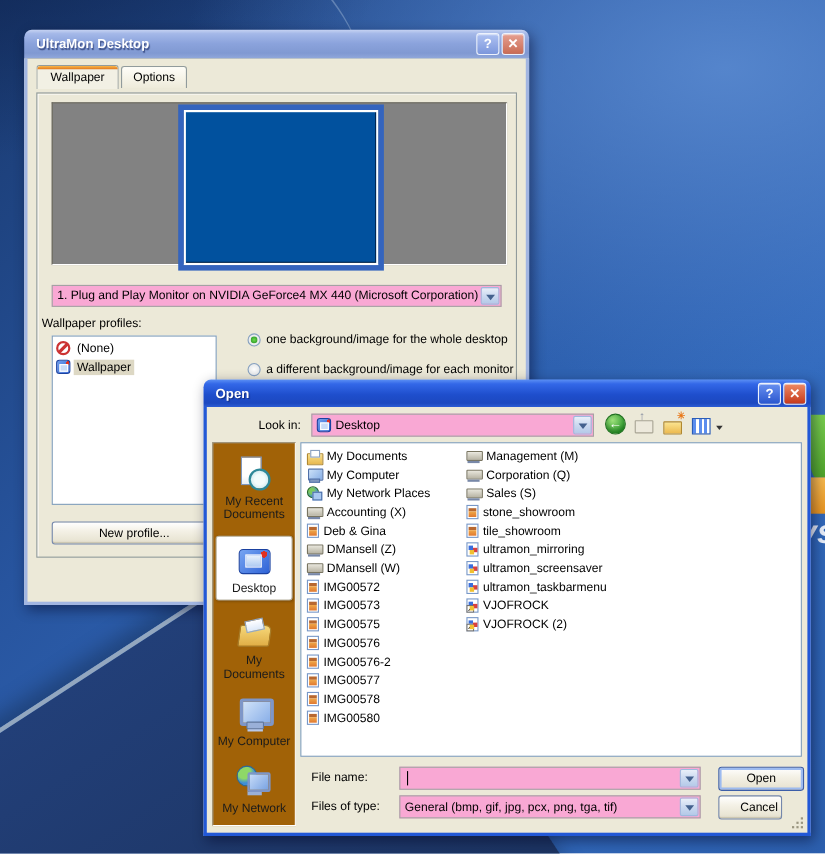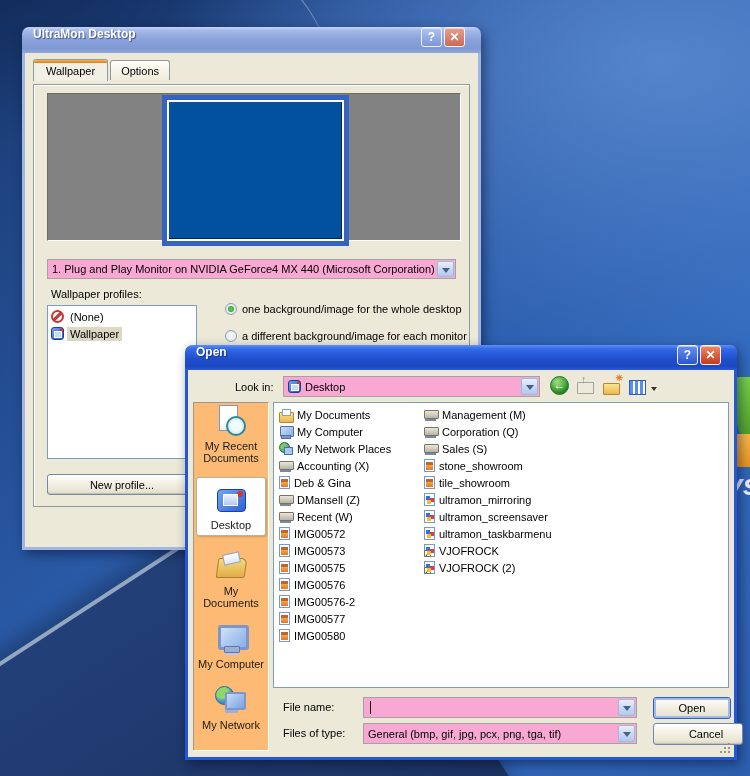--- a/index.html
+++ b/index.html
@@ -23,21 +23,21 @@
     transform:rotate(-33deg); z-index:0; box-shadow:0 -10px 18px rgba(0,0,0,.25); }
   .flag-green { position:absolute; right:0; top:377px; width:14px; height:57px;
     background:linear-gradient(#79CE4E,#4FA32B); border-radius:0 0 0 40%; z-index:1; }
   .flag-orange { position:absolute; right:0; top:434px; width:14px; height:33px;
     background:linear-gradient(#F6B84E,#E89420); z-index:1; }
   .wall-text { position:absolute; right:-2px; top:468px; width:26px; overflow:hidden; z-index:1;
     color:#E9EFFA; font-weight:bold; font-style:italic; font-size:30px; }
 
   
   .win { position:absolute; border-radius:8px 8px 0 0; box-shadow:3px 4px 12px rgba(0,0,30,.45); }
-  .titlebar { display:flex; align-items:flex-start; padding:0 16px 0 11px; border-radius:7px 7px 0 0; }
+  .titlebar { display:flex; align-items:center; padding:0 4px 0 11px; border-radius:7px 7px 0 0; }
   .tb-title { color:#fff; font-weight:bold; font-size:12px; flex:1;
     text-shadow:1px 1px 1px rgba(10,25,80,.6); white-space:nowrap; }
   .tbtn { width:21px; height:20px; border-radius:3px; border:1px solid #EDF2FC; margin-left:2px;
     color:#fff; font-weight:bold; font-size:12px; display:flex; align-items:center; justify-content:center;
     box-shadow:inset 0 1px 0 rgba(255,255,255,.5); cursor:default; }
   .win-body { position:relative; background:#ECE9D8; border:3px solid #888; border-top:0; }
 
   
   .um { left:22px; top:27px; width:459px; z-index:5; }
   .um .titlebar { height:26px;
@@ -95,21 +95,21 @@
   .radio-row .dlabel { position:static; }
 
   .btn { position:absolute; display:flex; align-items:center; justify-content:center;
     border:1px solid #7487AC; border-radius:3px; color:#000;
     background:linear-gradient(#FFFFFF,#F4F1E6 40%,#E9E5D4 85%,#D9D4C2);
     box-shadow:inset 0 -1px 0 #C8C2AC; }
   .btn-default { border-color:#3C5EA8; box-shadow:inset 0 0 0 2px #9DBBF0, inset 0 -1px 0 #C8C2AC; }
   .newprofile { left:13px; top:389px; width:150px; height:21px; }
 
   .mon-combo { left:13px; right:13px; top:174px; }
-  .profiles-label { left:17px; top:203px; }
+  .profiles-label { left:4px; top:203px; }
   .profiles-list { left:13px; top:220px; width:150px; height:154px; }
   .r1 { left:191px; top:218px; }
   .r2 { left:191px; top:245px; }
 
   
   .lookin-label { left:47px; top:11px; }
   .lookin-combo { left:95px; top:6px; width:257px; height:21px; }
   .lookin-combo .combo-text { margin-left:4px; }
 
   .toolbar { position:absolute; left:362px; top:6px; display:flex; align-items:center; gap:7px; }
@@ -127,22 +127,22 @@
     background:linear-gradient(#FBE490,#ECB94E); border:1px solid #B08830; border-radius:1px; }
   .tnew::after { content:"\2733"; position:absolute; right:-2px; top:-3px; font-size:9px;
     color:#E87818; font-weight:bold; }
   .tviews::before { content:""; position:absolute; left:1px; top:4px; width:15px; height:13px;
     background:repeating-linear-gradient(90deg,#5B8DEE 0 3px,#FFFFFF 3px 5px);
     border:1px solid #2A5CB8; }
   .tcaret { width:0; height:0; border:3px solid transparent; border-top:4px solid #333;
     display:inline-block; margin-top:9px; margin-left:-3px; }
 
   .placesbar { position:absolute; left:5px; top:32px; width:76px; height:349px;
-    background:#fdba74; border:1px solid; border-color:#9C9A8C #FFFFFF #FFFFFF #9C9A8C;
-    display:flex; flex-direction:column; align-items:center; padding-top:1px; gap:13px; }
+    background:#a16207; border:1px solid; border-color:#9C9A8C #FFFFFF #FFFFFF #9C9A8C;
+    display:flex; flex-direction:column; align-items:center; padding-top:11px; gap:13px; }
   .place { width:70px; text-align:center; color:#1B1B1B; }
   .place.sel { background:#fff; border:1px solid #B8B2A0; border-radius:3px; padding:5px 0 4px;
     box-shadow:1px 1px 2px rgba(0,0,0,.18); }
   .p-ico { width:34px; height:34px; position:relative; display:block; margin:0 auto 2px; }
   .p-lbl { display:block; line-height:12px; }
 
   .prec::before { content:""; position:absolute; left:5px; top:1px; width:17px; height:24px;
     background:linear-gradient(#FFFFFF 70%,#E8EEF6); border:1px solid #8098C0; }
   .prec::after { content:""; position:absolute; right:2px; bottom:2px; width:16px; height:16px;
     border-radius:50%; background:radial-gradient(#F2FBFB 40%,#BCE0E8); border:2px solid #2E8898; }
@@ -210,21 +210,21 @@
   .ic-png::after { content:""; position:absolute; left:2px; top:6px; width:4px; height:4px;
     background:#F0C030; box-shadow:3px -2px 0 0 #D84040; }
   .sc-badge { position:absolute; left:-1px; bottom:-1px; width:7px; height:7px; background:#fff;
     border:1px solid #707070; font-size:6px; line-height:6px; text-align:center; color:#000; font-weight:bold; }
 
   .fname-label { left:95px; top:331px; }
   .fname-combo { left:175px; top:327px; width:274px; height:21px; }
   .ftype-label { left:95px; top:357px; }
   .ftype-combo { left:175px; top:353px; width:274px; height:21px; }
   .open-btn   { left:465px; top:327px; width:78px; height:22px; }
-  .cancel-btn { left:465px; top:353px; width:90px; height:22px;padding-left:16px; }
+  .cancel-btn { left:465px; top:353px; width:58px; height:22px;padding-left:16px; }
   .grip { position:absolute; right:4px; bottom:4px; width:2px; height:2px; background:#9A9680;
     box-shadow:0 -4px #9A9680, 0 -8px #9A9680, -4px 0 #9A9680, -4px -4px #9A9680, -8px 0 #9A9680; }
 </style>
 </head>
 <body>
 
 <div class="wall"></div>
 <div class="swoosh-hi"></div>
 <div class="swoosh-dark"></div>
 <div class="flag-green"></div>
@@ -345,21 +345,21 @@
         <div class="frow">
             <span class="i14 ic-img"></span>
             <span>Deb &amp; Gina</span>
           </div>
         <div class="frow">
             <span class="i14 ic-drive"></span>
             <span>DMansell (Z)</span>
           </div>
         <div class="frow">
             <span class="i14 ic-drive"></span>
-            <span>Recent (W)</span>
+            <span>DMansell (W)</span>
           </div>
         <div class="frow">
             <span class="i14 ic-img"></span>
             <span>IMG00572</span>
           </div>
         <div class="frow">
             <span class="i14 ic-img"></span>
             <span>IMG00573</span>
           </div>
         <div class="frow">
@@ -370,20 +370,24 @@
             <span class="i14 ic-img"></span>
             <span>IMG00576</span>
           </div>
         <div class="frow">
             <span class="i14 ic-img"></span>
             <span>IMG00576-2</span>
           </div>
         <div class="frow">
             <span class="i14 ic-img"></span>
             <span>IMG00577</span>
+          </div>
+        <div class="frow">
+            <span class="i14 ic-img"></span>
+            <span>IMG00578</span>
           </div>
         <div class="frow">
             <span class="i14 ic-img"></span>
             <span>IMG00580</span>
           </div>
       </div>
       <div class="fcol fcol2">
         <div class="frow">
             <span class="i14 ic-drive"></span>
             <span>Management (M)</span>

